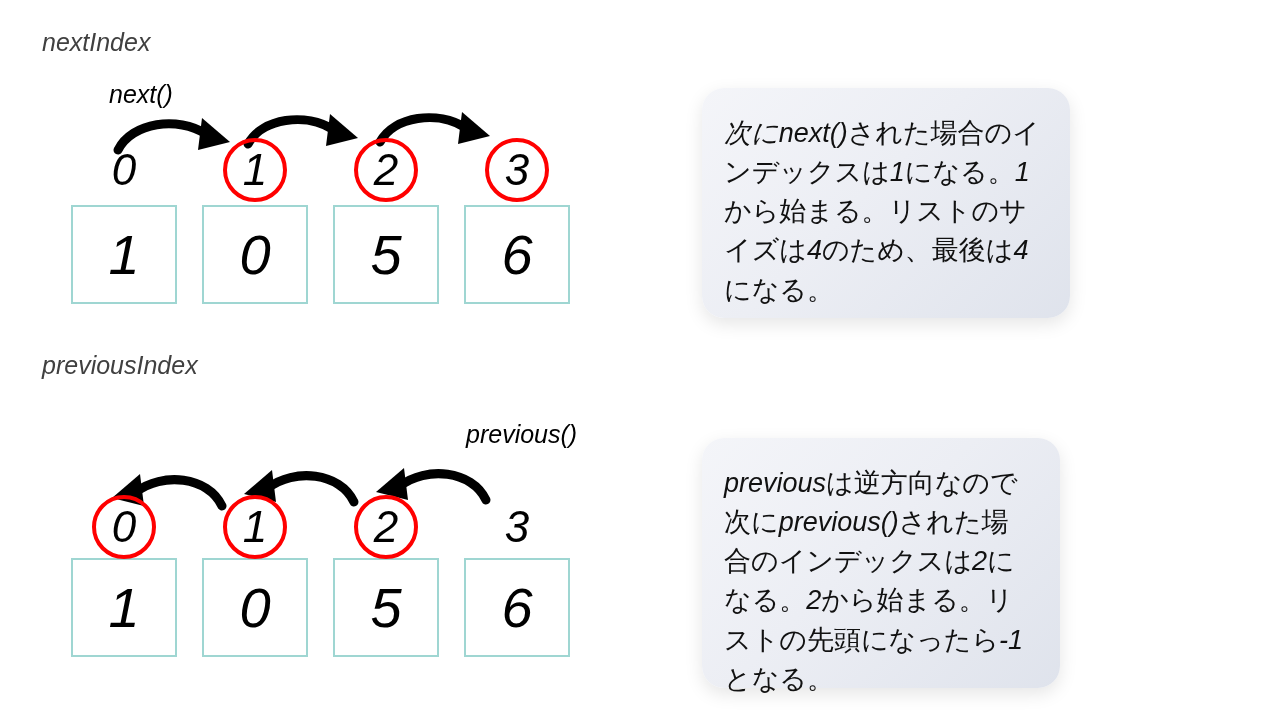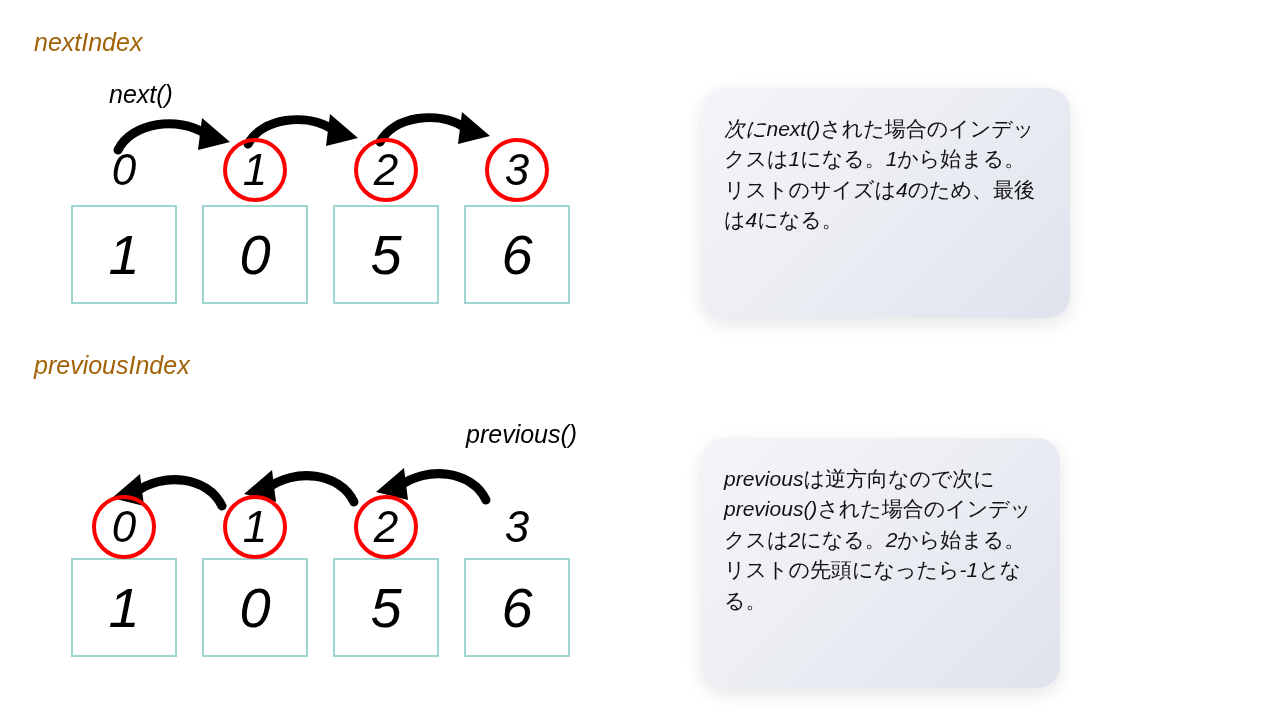--- a/index.html
+++ b/index.html
@@ -13,22 +13,23 @@
     position: relative;
     font-family: "Liberation Sans", sans-serif;
     color: #000000;
     overflow: hidden;
   }
 
   .section-title {
     position: absolute;
     font-style: italic;
     font-size: 25px;
-    color: #a16207;
+    color: #404040;
     white-space: nowrap;
+    margin-left: 8px;
   }
 
   .arrow-label {
     position: absolute;
     font-style: italic;
     font-size: 25px;
     white-space: nowrap;
   }
 
   
@@ -97,21 +98,21 @@
   .callout {
     position: absolute;
     border-radius: 22px;
     background: linear-gradient(135deg, #f4f5f9 0%, #eceef4 45%, #dfe3ec 100%);
     box-shadow: 0 6px 18px rgba(0,0,0,0.10);
     padding: 26px 28px 26px 22px;
     box-sizing: border-box;
   }
   .callout p {
     margin: 0;
-    font-size: 21px;
+    font-size: 27px;
     line-height: 1.45;
     color: #111;
   }
   .callout .em {
     font-style: italic;
   }
 </style>
 </head>
 <body>
 

